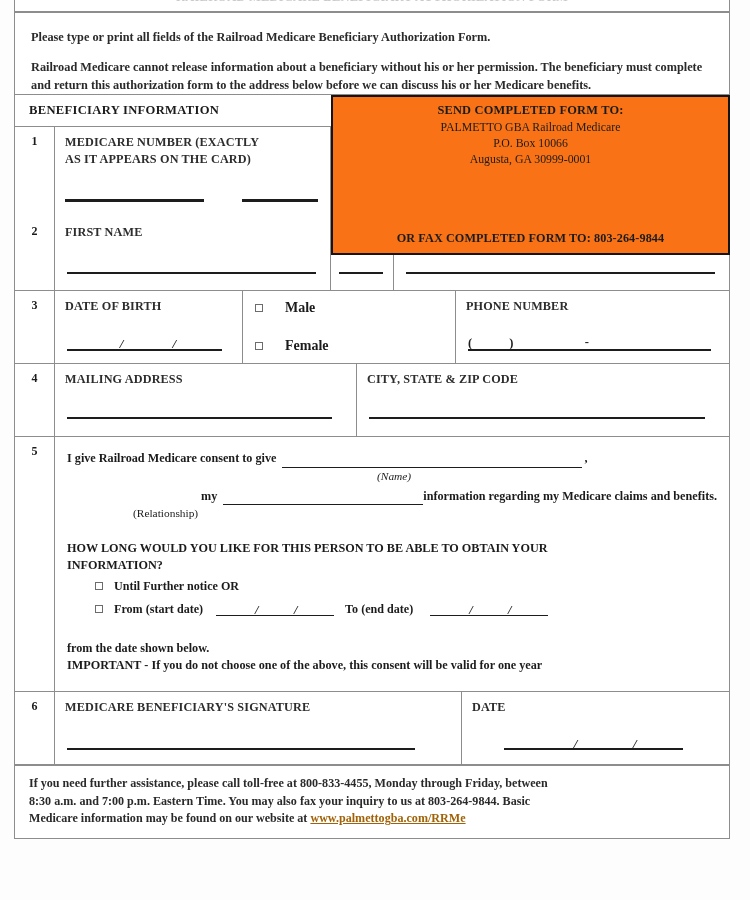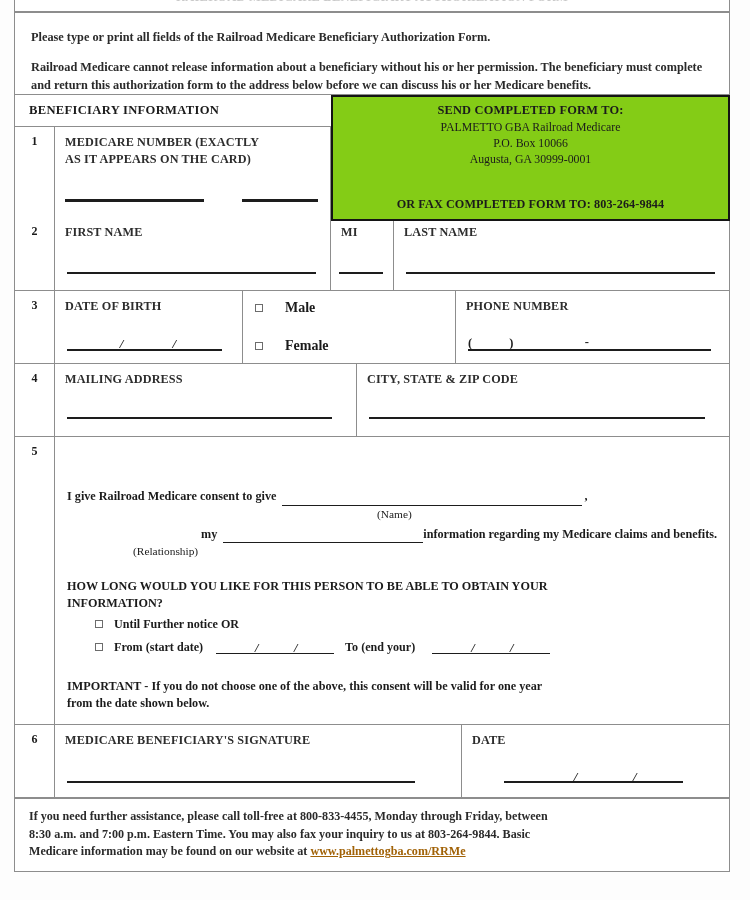--- a/index.html
+++ b/index.html
@@ -116,24 +116,24 @@
     font-weight: bold;
     letter-spacing: .3px;
   }
 
   
   .send-box {
     position: absolute;
     left: 316px;
     top: 0;
     width: 399px;
-    height: 126px;
+    height: 160px;
     border: 2px solid #141414;
     box-sizing: border-box;
-    background: #84cc16;
+    background: #f97316;
     z-index: 5;
     text-align: center;
     padding-top: 6px;
   }
   .send-box .sb-head {
     font-size: 12.4px;
     font-weight: bold;
     letter-spacing: .2px;
     margin-bottom: 2px;
   }
@@ -259,35 +259,34 @@
     flex: 1 1 auto;
     padding: 12px 12px 12px 12px;
     font-size: 12.2px;
     font-weight: bold;
     line-height: 1.5;
   }
   .consent-line1 {
     display: flex;
     align-items: flex-end;
     white-space: nowrap;
-    margin-top: 38px;
   }
   .fill {
     display: inline-block;
     border-bottom: 1.6px solid #1d1d1d;
     height: 13px;
   }
   .fill-name { width: 300px; margin: 0 2px 0 6px; }
   .fill-rel  { width: 200px; margin: 0 0 0 6px; }
   .sub-note {
     font-size: 11.4px;
     font-weight: normal;
     font-style: normal;
   }
-  .note-name { margin-left: 310px; }
+  .note-name { margin-left: 310px; font-style: italic; }
   .note-rel  { margin-left: 66px; }
 
   .consent-line2 {
     display: flex;
     align-items: flex-end;
     white-space: nowrap;
     margin-top: 2px;
     justify-content: flex-end;
   }
 
@@ -507,31 +506,31 @@
             <span class="chkbox"></span>
             <span>Until Further notice OR</span>
           </div>
           <div class="opt">
             <span class="chkbox"></span>
             <span>From (start date)</span>
             <span class="date-fill df-start">
               <span class="sl sl1">/</span>
               <span class="sl sl2">/</span>
             </span>
-            <span>To (end your)</span>
+            <span>To (end date)</span>
             <span class="date-fill df-end">
               <span class="sl sl1">/</span>
               <span class="sl sl2">/</span>
             </span>
           </div>
         </div>
 
         <div class="important">
+          <div>from the date shown below.</div>
           <div>IMPORTANT - If you do not choose one of the above, this consent will be valid for one year</div>
-          <div>from the date shown below.</div>
         </div>
       </div>
     </div>
 
     <div class="row row6">
       <div class="num-cell">6</div>
       <div class="cell c-sig vdiv">
         <div class="lbl">MEDICARE BENEFICIARY'S SIGNATURE</div>
         <div class="sig-rule"></div>
       </div>

